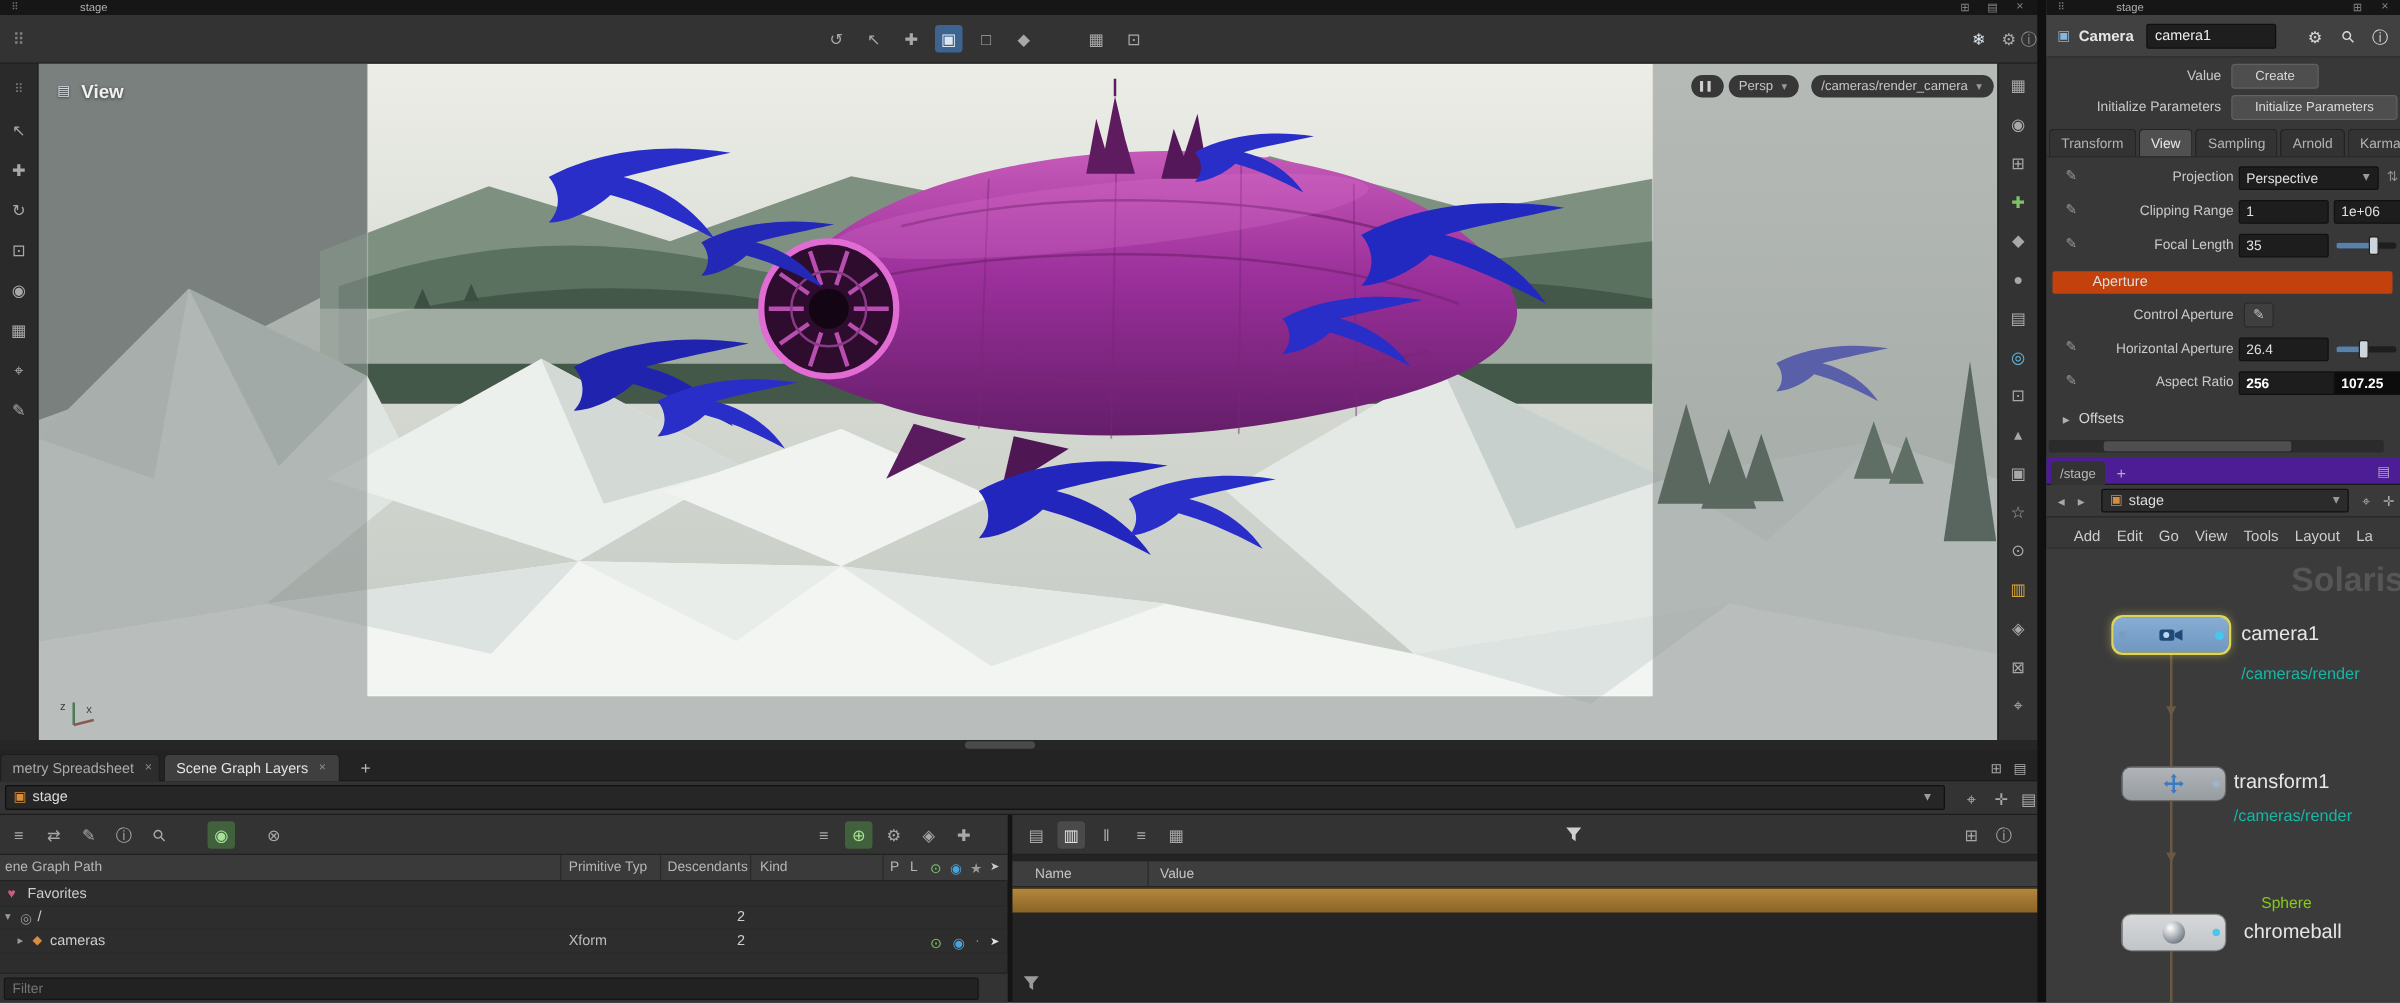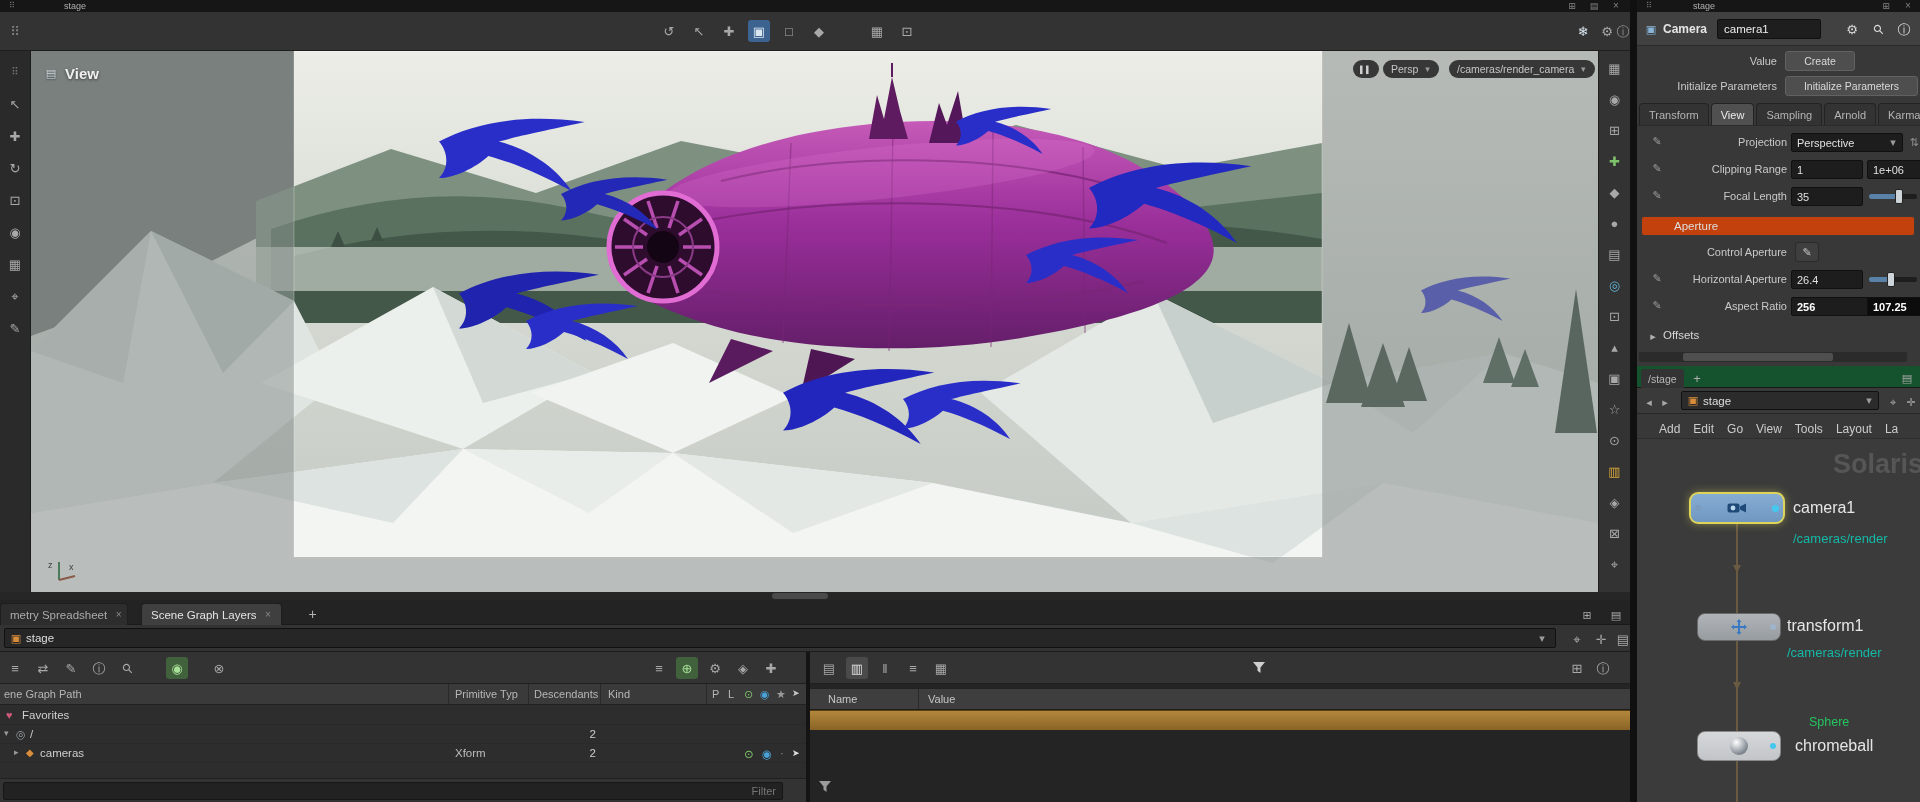--- a/index.html
+++ b/index.html
@@ -199,21 +199,21 @@
   <span class="ic" style="color:#d9a73a">▥</span>
   <span class="ic">◈</span>
   <span class="ic">⊠</span>
   <span class="ic">⌖</span>
 </div>
 
 <div class="a" style="left:0;top:592px;width:1630px;height:8px;background:#262626">
   <div style="position:absolute;left:772px;top:1px;width:56px;height:6px;background:#4a4a4a;border-radius:3px"></div>
 </div>
 
-<div class="a row" style="left:0;top:600px;width:1630px;height:25px;background:#232323;border-bottom:1px solid #1a1a1a;gap:13px;padding-top:3px;align-items:flex-start">
+<div class="a row" style="left:0;top:600px;width:1630px;height:25px;background:#232323;border-bottom:1px solid #1a1a1a;gap:3px;padding-top:3px;align-items:flex-start">
   <div class="btab" style="max-width:128px">
     <span>metry Spreadsheet</span>
     <span class="ic sm" style="width:9px;font-size:10px;color:#8b8b8b">×</span>
   </div>
   <div class="btab act">
     <span>Scene Graph Layers</span>
     <span class="ic sm" style="width:9px;font-size:10px;color:#8b8b8b">×</span>
   </div>
   <span class="ic" style="font-size:14px;color:#b5b5b5;margin-left:6px">+</span>
   <span style="flex:1"></span>
@@ -286,21 +286,21 @@
     <span style="position:absolute;left:40px;top:3px">cameras</span>
     <span style="position:absolute;left:455px;top:3px;color:#bdbdbd">Xform</span>
     <span style="position:absolute;left:534px;top:3px;width:62px;text-align:right">2</span>
     <span style="position:absolute;left:744px;top:3px;color:#7ec26a">⊙</span>
     <span style="position:absolute;left:762px;top:3px;color:#4aa3d8">◉</span>
     <span style="position:absolute;left:780px;top:3px;color:#8a8a8a">·</span>
     <span style="position:absolute;left:792px;top:4px;color:#e2e2e2;font-size:9px">➤</span>
   </div>
 
   <div style="position:absolute;left:0;top:126px;width:806px;height:24px;background:#333;border-top:1px solid #202020">
-    <input style="position: absolute; left: 3px; top: 3px; width: 780px; height: 18px; background: rgb(34, 34, 34); border: 1px solid rgb(22, 22, 22); border-radius: 2px; color: rgb(207, 207, 207); font-size: 11px; padding: 0px 6px; font-family: inherit; text-align: right;" placeholder="Filter">
+    <input style="position: absolute; left: 3px; top: 3px; width: 780px; height: 18px; background: rgb(34, 34, 34); border: 1px solid rgb(22, 22, 22); border-radius: 2px; color: rgb(207, 207, 207); font-size: 11px; padding: 0px 6px; font-family: inherit;" placeholder="Filter">
   </div>
 </div>
 
 <div class="a" style="left:810px;top:652px;width:820px;height:150px;background:#242424">
   <div style="position:absolute;left:0;top:0;width:820px;height:32px;background:#333;border-bottom:1px solid #202020">
     <div class="row" style="position:absolute;left:8px;top:5px;gap:6px">
       <span class="ic">▤</span>
       <span class="ic prsd">▥</span>
       <span class="ic">‖</span>
       <span class="ic">≡</span>
@@ -419,21 +419,21 @@
     <span>107.25</span>
   </div>
 
   <span class="ic sm" style="position:absolute;left:8px;top:328px;color:#b0b0b0">▸</span>
   <span style="position:absolute;left:26px;top:329px;font-size:11.5px;color:#d6d6d6">Offsets</span>
 
   <div style="position:absolute;left:2px;top:352px;width:268px;height:10px;background:#2b2b2b;border-radius:2px">
     <div style="position:absolute;left:44px;top:1px;width:150px;height:8px;background:#4f4f4f;border-radius:2px"></div>
   </div>
 
-  <div style="position:absolute;left:0;top:366px;width:283px;height:22px;background:#14532d;border-bottom:1px solid #1a1a1a">
+  <div style="position:absolute;left:0;top:366px;width:283px;height:22px;background:#4c1d95;border-bottom:1px solid #1a1a1a">
     <div style="position:absolute;left:4px;top:3px;height:19px;padding:0 7px;background:#333;border-radius:3px 3px 0 0;display:flex;align-items:center">
       <span style="font-size:10.5px;color:#b8b8b8">/stage</span>
     </div>
     <span class="ic sm" style="position:absolute;left:52px;top:4px;font-size:13px;color:#b0b0b0">+</span>
     <span class="ic sm" style="position:absolute;left:262px;top:4px">▤</span>
   </div>
 
   <div style="position:absolute;left:0;top:388px;width:283px;height:26px;background:#3a3a3a;border-bottom:1px solid #262626">
     <span class="ic sm" style="position:absolute;left:4px;top:6px">◂</span>
     <span class="ic sm" style="position:absolute;left:20px;top:6px">▸</span>
@@ -482,20 +482,20 @@
 
     <div class="node" style="left:60px;top:174px;width:84px;height:28px;border:1px solid #6a6a6a;border-radius:8px;background:linear-gradient(#b0b4b8,#979ca1)">
       <svg width="16" height="16" viewBox="0 0 16 16">
           <path d="M8 0 L10.5 3 H9 V7 H13 V5.5 L16 8 L13 10.5 V9 H9 V13 H10.5 L8 16 L5.5 13 H7 V9 H3 V10.5 L0 8 L3 5.5 V7 H7 V3 H5.5 Z" fill="#3a7ac2"></path>
         </svg>
       <span style="position:absolute;right:4px;top:10px;width:6px;height:6px;border-radius:50%;background:#9fb4c8"></span>
     </div>
     <span class="nlabel" style="left:150px;top:178px">transform1</span>
     <span class="npath" style="left:150px;top:206px">/cameras/render</span>
 
-    <span style="position:absolute;left:172px;top:276px;font-size:12.5px;color:#22c55e">Sphere</span>
+    <span style="position:absolute;left:172px;top:276px;font-size:12.5px;color:#84cc16">Sphere</span>
     <div class="node" style="left:60px;top:292px;width:84px;height:30px;border:1px solid #898989;border-radius:8px;background:linear-gradient(#d6d8da,#c2c5c8)">
       <span style="width:18px;height:18px;border-radius:50%;background:radial-gradient(circle at 35% 30%, #ffffff, #9aa0a8 55%, #4c525a)"></span>
       <span style="position:absolute;right:4px;top:11px;width:6px;height:6px;border-radius:50%;background:#45c8f0"></span>
     </div>
     <span class="nlabel" style="left:158px;top:298px">chromeball</span>
   </div>
 </div>
 
 </body></html>

